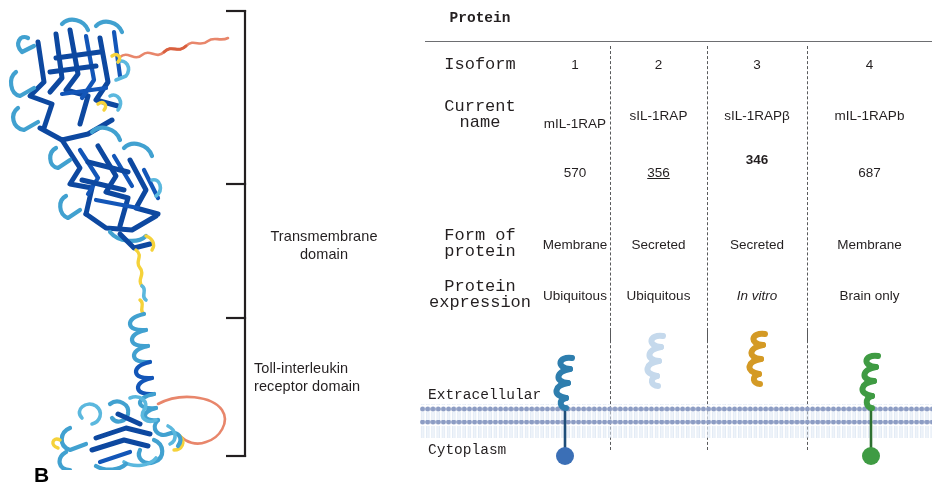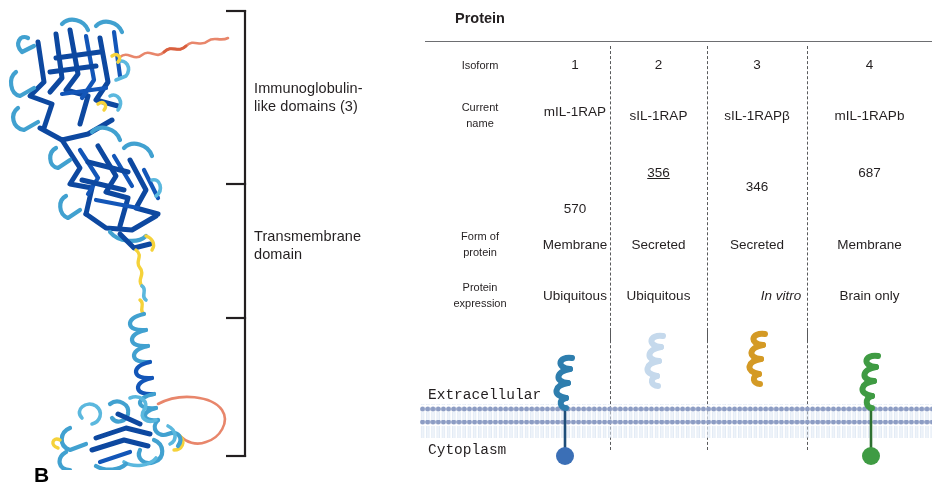--- a/index.html
+++ b/index.html
@@ -40,26 +40,26 @@
   .vdash.d2{left:287px;}
   .vdash.d3{left:387px;}
 
   .cell{
     position:absolute;
     text-align:center;
     font-size:13.5px;
     line-height:16px;
     color:#231f20;
   }
-  .cell.rowhead{font-size:11px;}
+  .cell.rowhead{font-size:17px;}
   .cell.bold{font-weight:bold;font-size:14.5px;}
   .cell.italic{font-style:italic;}
 
   
-  .c-head{left:0px;width:120px;}
+  .c-head{left:0px;width:120px;font-family:Liberation Mono, monospace;}
   .c1{left:120px;width:70px;}
   .c2{left:190px;width:97px;}
   .c3{left:287px;width:100px;}
   .c4{left:387px;width:125px;}
 
   
   .membrane-area{position:absolute;left:420px;top:330px;width:512px;height:155px;font-family:Liberation Mono, monospace;}
   .mem-label{
     position:absolute;
     font-size:14.5px;
@@ -182,64 +182,64 @@
       <g stroke="#231f20" stroke-width="2.2" fill="none" stroke-linecap="square">
         <line x1="19" y1="3" x2="19" y2="448"></line>
         <line x1="0" y1="3" x2="19" y2="3"></line>
         <line x1="0" y1="176" x2="19" y2="176"></line>
         <line x1="0" y1="310" x2="19" y2="310"></line>
         <line x1="0" y1="448" x2="19" y2="448"></line>
       </g>
     </svg>
   </div>
 
-  <div class="domain-label" id="dl0" style="white-space:pre-line;">Immunoglobulin-
-like domains (3)</div>
-  <div class="domain-label" id="dl1" style="white-space:pre-line;">Transmembrane
+  <div class="domain-label" id="dl1" style="white-space:pre-line;text-align:center;">Transmembrane
 domain</div>
+  <div class="domain-label" id="dl2" style="white-space:pre-line;">Toll-interleukin
+receptor domain</div>
 
   <div class="table-area">
 
     <div class="cell bold c-head" style="top:10px;">Protein</div>
 
     <div class="hrule"></div>
     <div class="vdash d1"></div>
     <div class="vdash d2"></div>
     <div class="vdash d3"></div>
 
     <div class="cell rowhead c-head" style="top:57px;">Isoform</div>
     <div class="cell c1" style="top:57px;">1</div>
     <div class="cell c2" style="top:57px;">2</div>
     <div class="cell c3" style="top:57px;">3</div>
     <div class="cell c4" style="top:57px;">4</div>
 
     <div class="cell rowhead c-head" style="top:99px;white-space:pre-line;">Current
 name</div>
-    <div class="cell c1" style="top:104px;">mIL-1RAP</div>
+    <div class="cell c1" style="top:116px;">mIL-1RAP</div>
     <div class="cell c2" style="top:108px;">sIL-1RAP</div>
     <div class="cell c3" style="top:108px;">sIL-1RAPβ</div>
     <div class="cell c4" style="top:108px;">mIL-1RAPb</div>
 
-    <div class="cell c1" style="top:165px;margin-top:36px;">570</div>
+    <div class="cell c1" style="top:165px;">570</div>
     <div class="cell c2" style="top:165px;text-decoration:underline;">356</div>
-    <div class="cell c3" style="top:179px;">346</div>
+    <div class="cell c3" style="top:152px;font-weight:bold;">346</div>
     <div class="cell c4" style="top:165px;">687</div>
 
     <div class="cell rowhead c-head" style="top:228px;white-space:pre-line;">Form of
 protein</div>
     <div class="cell c1" style="top:237px;">Membrane</div>
     <div class="cell c2" style="top:237px;">Secreted</div>
     <div class="cell c3" style="top:237px;">Secreted</div>
     <div class="cell c4" style="top:237px;">Membrane</div>
 
     <div class="cell rowhead c-head" style="top:279px;white-space:pre-line;">Protein
 expression</div>
     <div class="cell c1" style="top:288px;">Ubiquitous</div>
     <div class="cell c2" style="top:288px;">Ubiquitous</div>
-    <div class="cell c3 italic" style="top:288px;padding-left:24px;">In vitro</div>
+    <div class="cell c3 italic" style="top:288px;">In vitro</div>
     <div class="cell c4" style="top:288px;">Brain only</div>
   </div>
 
   <div class="membrane-area">
 
     <div class="vdash-low d1"></div>
     <div class="vdash-low d2"></div>
     <div class="vdash-low d3"></div>
 
     <svg width="512" height="155" viewBox="0 0 512 155" xmlns="http://www.w3.org/2000/svg" style="position:absolute;left:0;top:0;">

